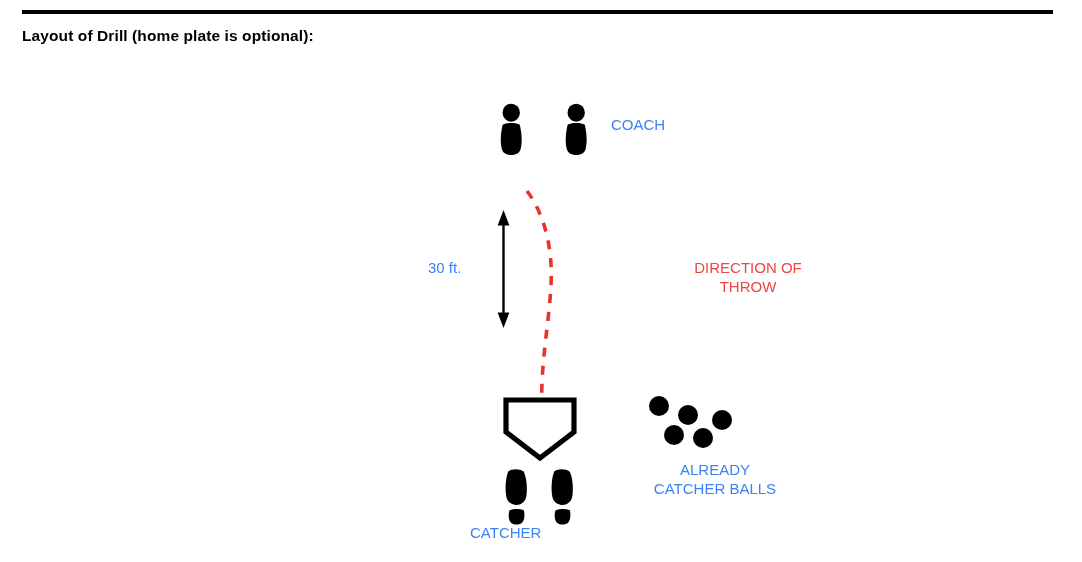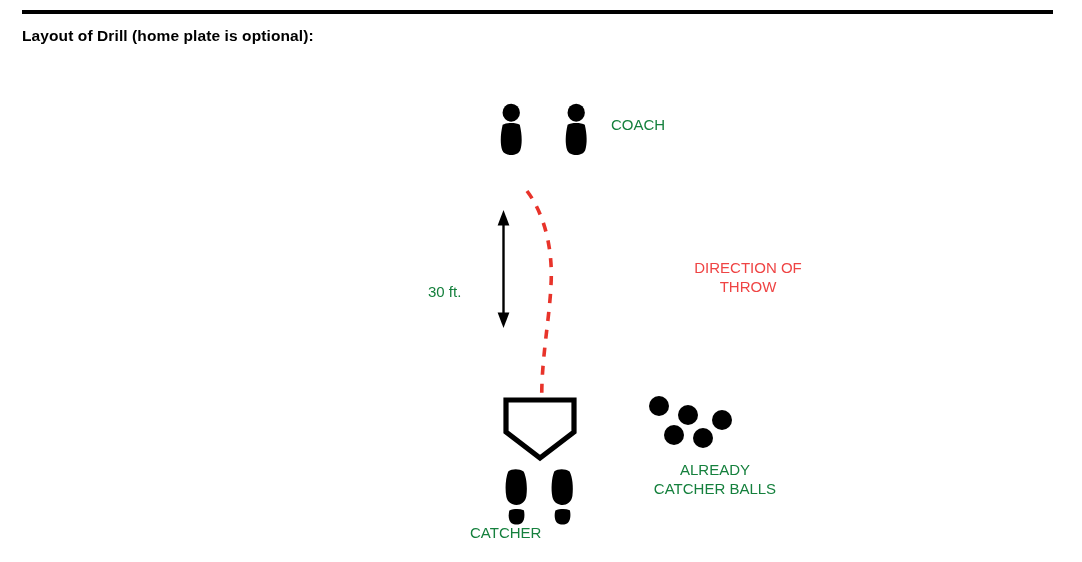--- a/index.html
+++ b/index.html
@@ -61,32 +61,31 @@
     width: 1082px;
     height: 562px;
   }
 
   
   .lbl {
     position: absolute;
     font-family: "Liberation Sans", sans-serif;
     font-size: 15px;
     line-height: 19px;
-    color: #15803d;
+    color: #3b82f6;
     white-space: nowrap;
   }
   .lbl-coach {
     left: 611px;
     top: 115px;
   }
   .lbl-dist {
     left: 428px;
     top: 258px;
     font-size: 15px;
-    margin-top: 24px;
   }
   .lbl-direction {
     left: 668px;
     top: 258px;
     width: 160px;
     text-align: center;
     color: #ef4444;
     white-space: normal;
   }
   .lbl-balls {

